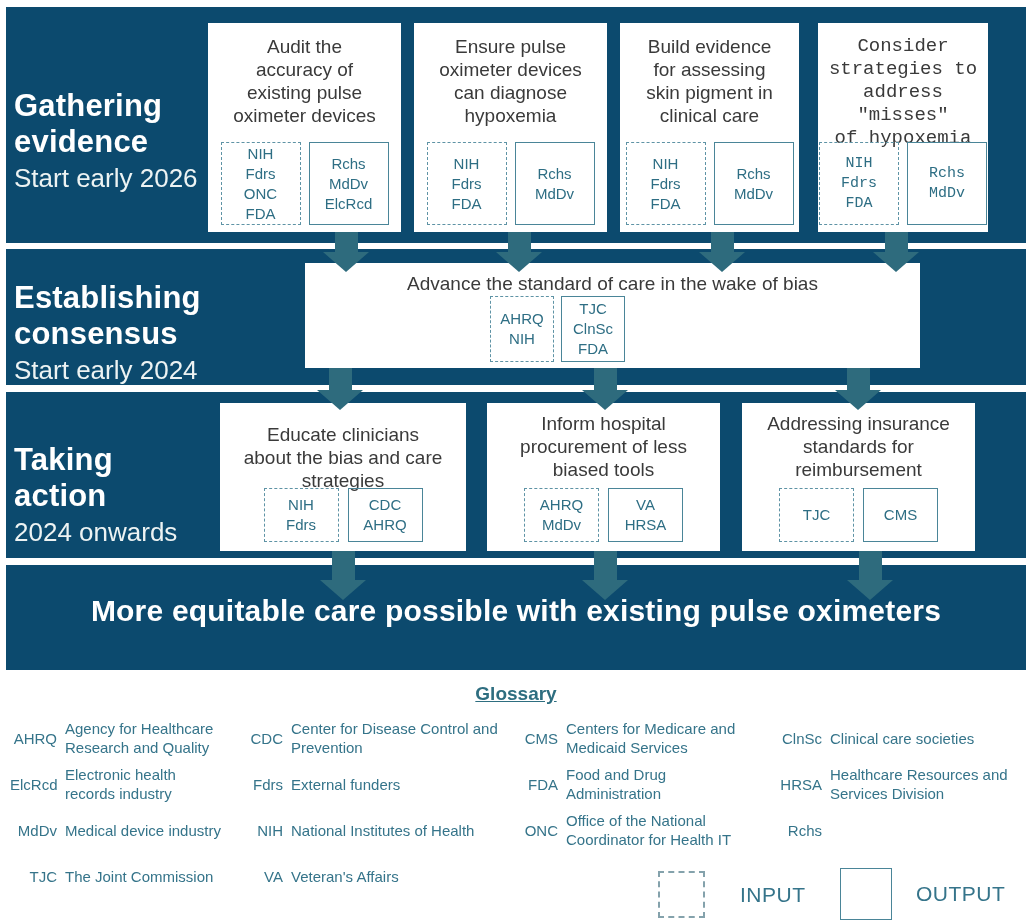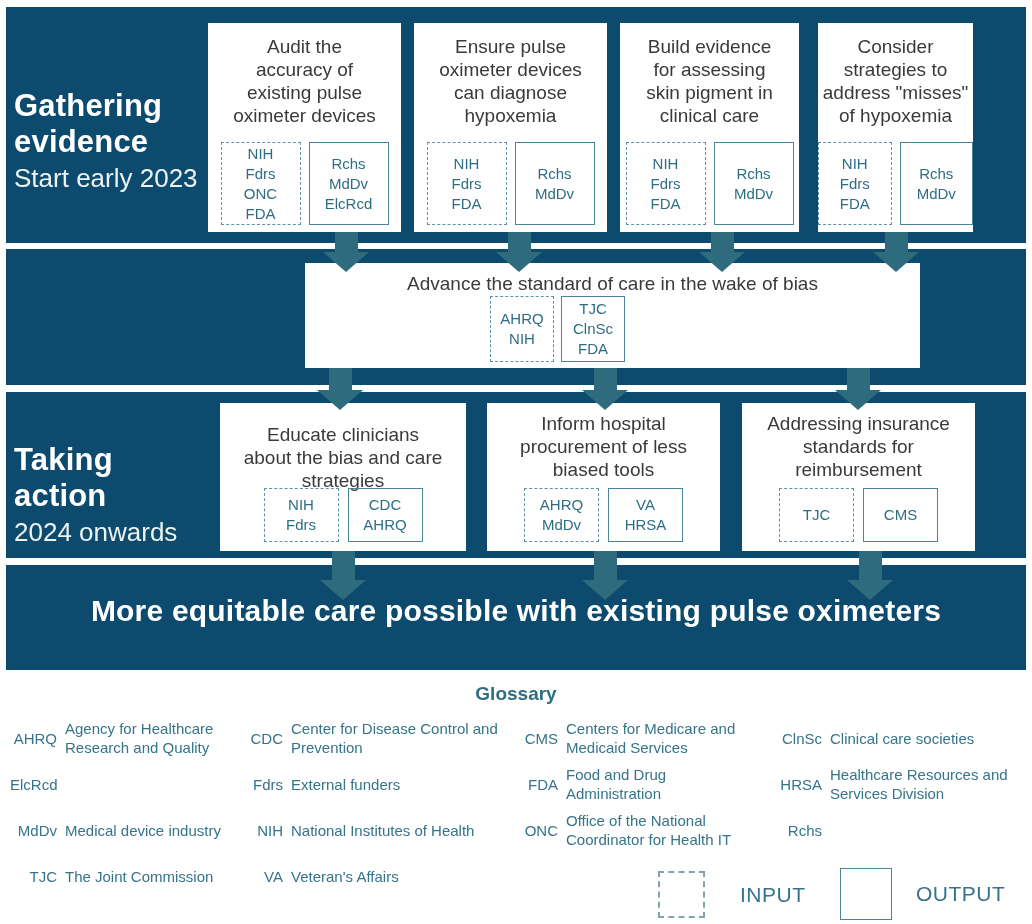--- a/index.html
+++ b/index.html
@@ -45,21 +45,21 @@
     border-right:23px solid transparent;border-top:20px solid #2E6B7D;
   }
   .outcome-text{
     font-size:30px;font-weight:bold;color:#ffffff;text-align:center;
     width:100%;letter-spacing:.2px;margin-top:-14px;
   }
   .glossary-heading{
     position:absolute;top:683px;left:0;width:1032px;text-align:center;
     font-size:19px;font-weight:bold;color:#2E6E80;
   }
-  .glossary-heading span{}
+  .glossary-heading span{text-decoration:underline;}
   .gcell{position:absolute;display:flex;align-items:center;height:48px;}
   .gabbr{
     color:#35748A;font-size:15px;text-align:right;flex:0 0 auto;
   }
   .gdef{
     color:#35748A;font-size:15px;line-height:19px;white-space:pre-line;
     padding-left:8px;
   }
   .legend-box{position:absolute;box-sizing:border-box;}
   .legend-input-box{left:658px;top:871px;width:47px;height:47px;border:2px dashed #84A2AC;}
@@ -73,21 +73,21 @@
 </style>
 </head>
 <body>
 
 <div class="canvas">
 
   <div class="band band1"></div>
   <div class="band-header" style="left:14px;top:88px;">
     <div class="band-title">Gathering
 evidence</div>
-    <div class="band-subtitle">Start early 2023</div>
+    <div class="band-subtitle">Start early 2026</div>
   </div>
 
   <div class="card" style="left:208px;top:23px;width:193px;height:209px;">
     <div class="card-title">Audit the
 accuracy of
 existing pulse
 oximeter devices</div>
     <div class="boxrow">
       <div class="box input b1box">NIH
 Fdrs
@@ -120,21 +120,21 @@
 clinical care</div>
     <div class="boxrow">
       <div class="box input b1box">NIH
 Fdrs
 FDA</div>
       <div class="box output b1box">Rchs
 MdDv</div>
     </div>
   </div>
 
-  <div class="card" style="left:818px;top:23px;width:155px;height:209px;">
+  <div class="card" style="left:818px;top:23px;width:170px;height:209px;font-family:Liberation Mono, monospace;">
     <div class="card-title">Consider
 strategies to
 address "misses"
 of hypoxemia</div>
     <div class="boxrow">
       <div class="box input b1box">NIH
 Fdrs
 FDA</div>
       <div class="box output b1box">Rchs
 MdDv</div>
@@ -152,20 +152,25 @@
   <div class="arrow" style="left:699px;top:232px;">
       <div class="stem" style="height:20px;"></div>
       <div class="head"></div>
     </div>
   <div class="arrow" style="left:873px;top:232px;">
       <div class="stem" style="height:20px;"></div>
       <div class="head"></div>
     </div>
 
   <div class="band band2"></div>
+  <div class="band-header" style="left:14px;top:280px;">
+    <div class="band-title">Establishing
+consensus</div>
+    <div class="band-subtitle">Start early 2024</div>
+  </div>
 
   <div class="card" style="left:305px;top:263px;width:615px;height:105px;">
     <div class="card-title" style="padding-top:9px;">Advance the standard of care in the wake of bias</div>
     <div class="boxrow-abs" style="left:185px;top:33px;">
       <div class="box input b2box">AHRQ
 NIH</div>
       <div class="box output b2box">TJC
 ClnSc
 FDA</div>
     </div>
@@ -261,20 +266,22 @@
     <div class="gdef">Centers for Medicare and
 Medicaid Services</div>
   </div>
   <div class="gcell" style="left:765px;top:714px;">
     <div class="gabbr" style="width:57px;">ClnSc</div>
     <div class="gdef">Clinical care societies</div>
   </div>
 
   <div class="gcell" style="left:10px;top:760px;">
     <div class="gabbr" style="width:47px;">ElcRcd</div>
+    <div class="gdef">Electronic health
+records industry</div>
   </div>
   <div class="gcell" style="left:235px;top:760px;">
     <div class="gabbr" style="width:48px;">Fdrs</div>
     <div class="gdef">External funders</div>
   </div>
   <div class="gcell" style="left:505px;top:760px;">
     <div class="gabbr" style="width:53px;">FDA</div>
     <div class="gdef">Food and Drug
 Administration</div>
   </div>

